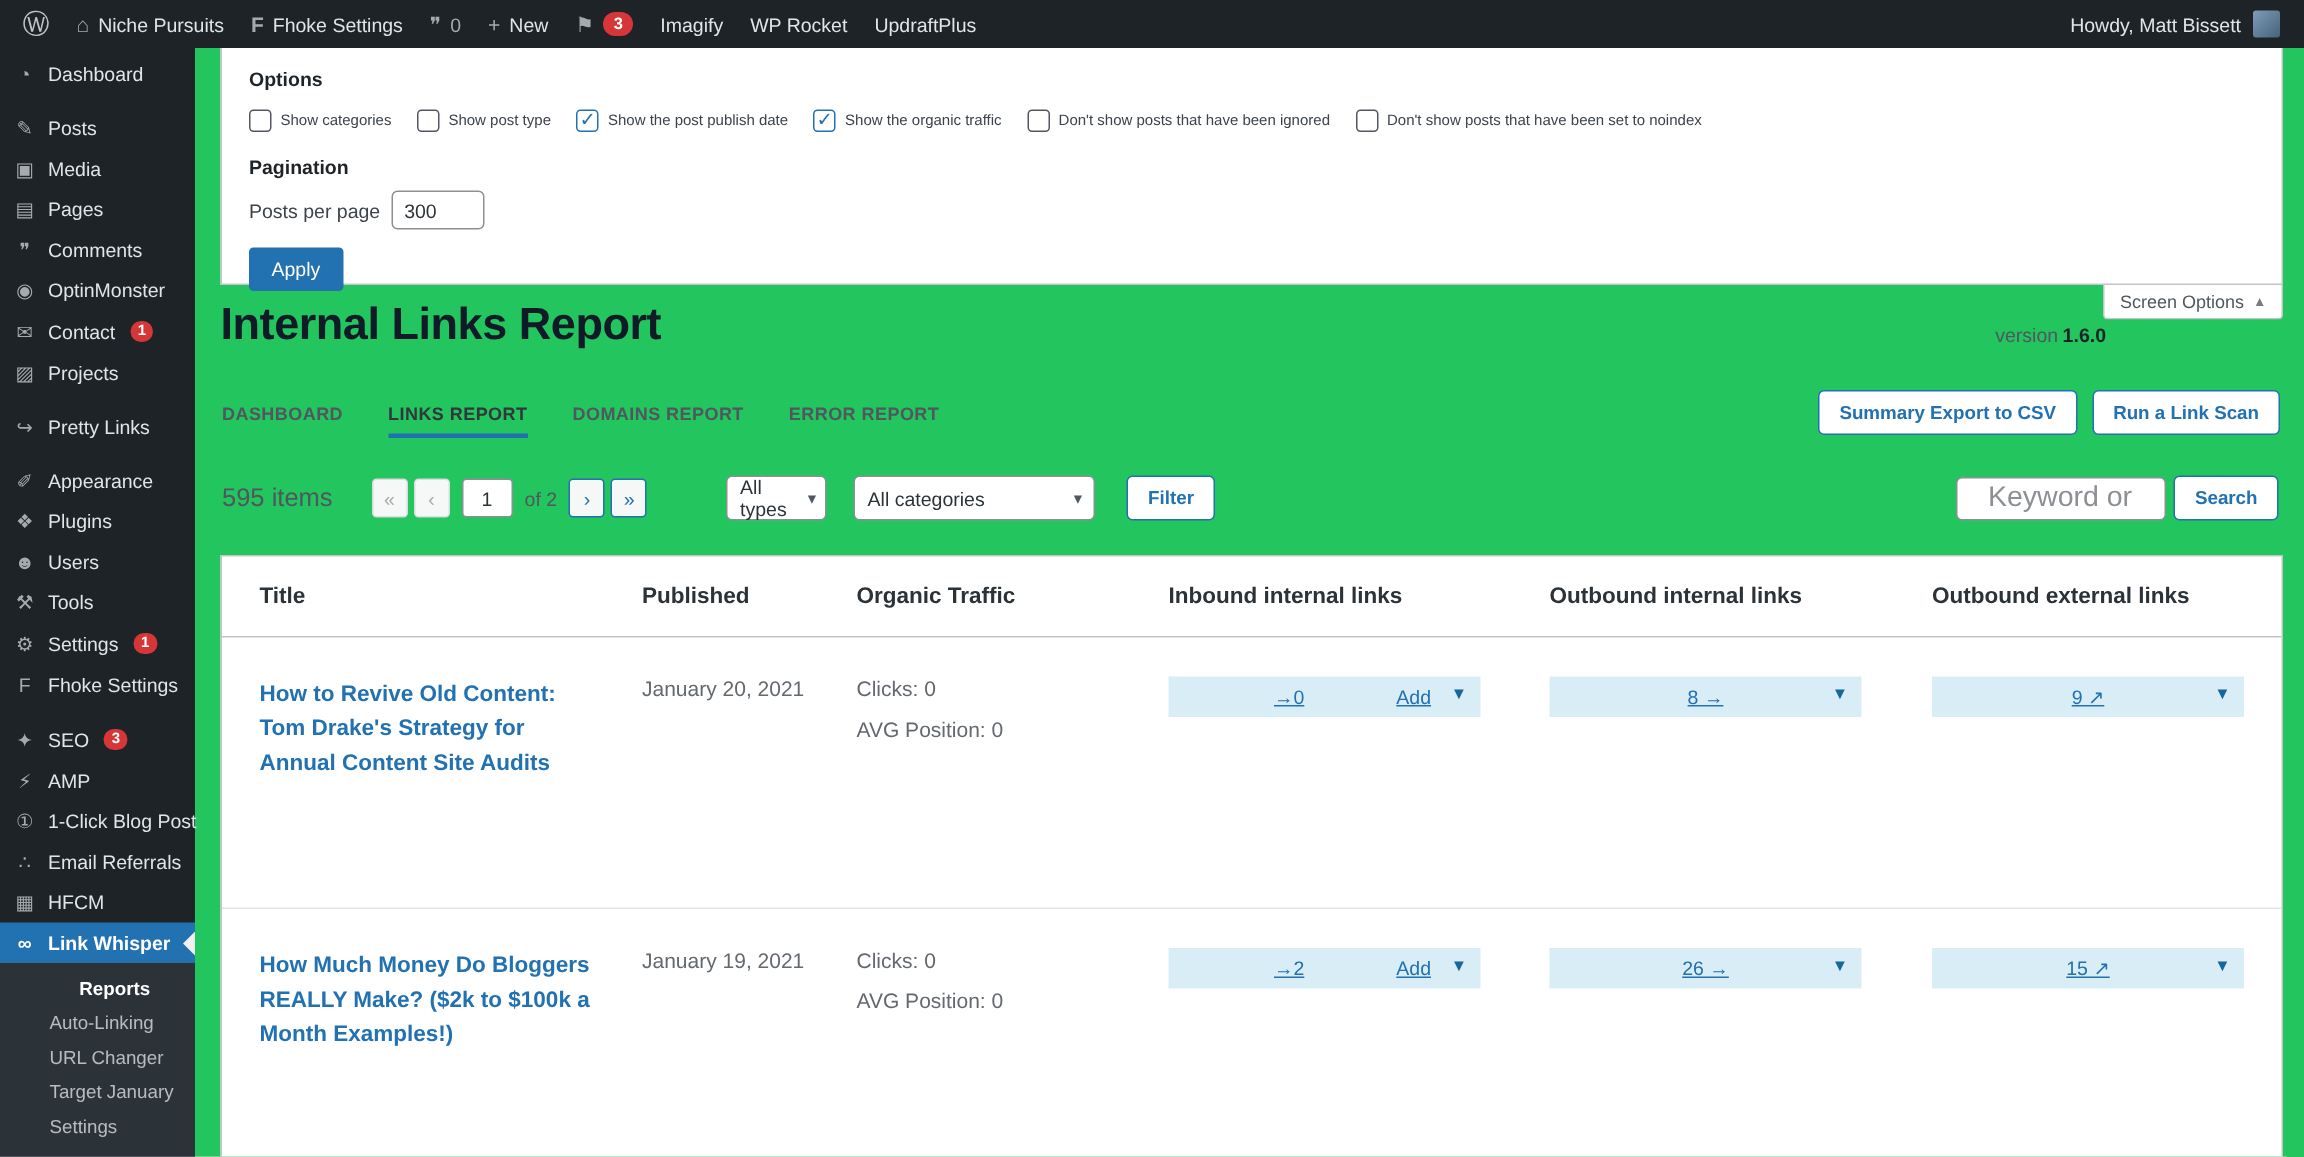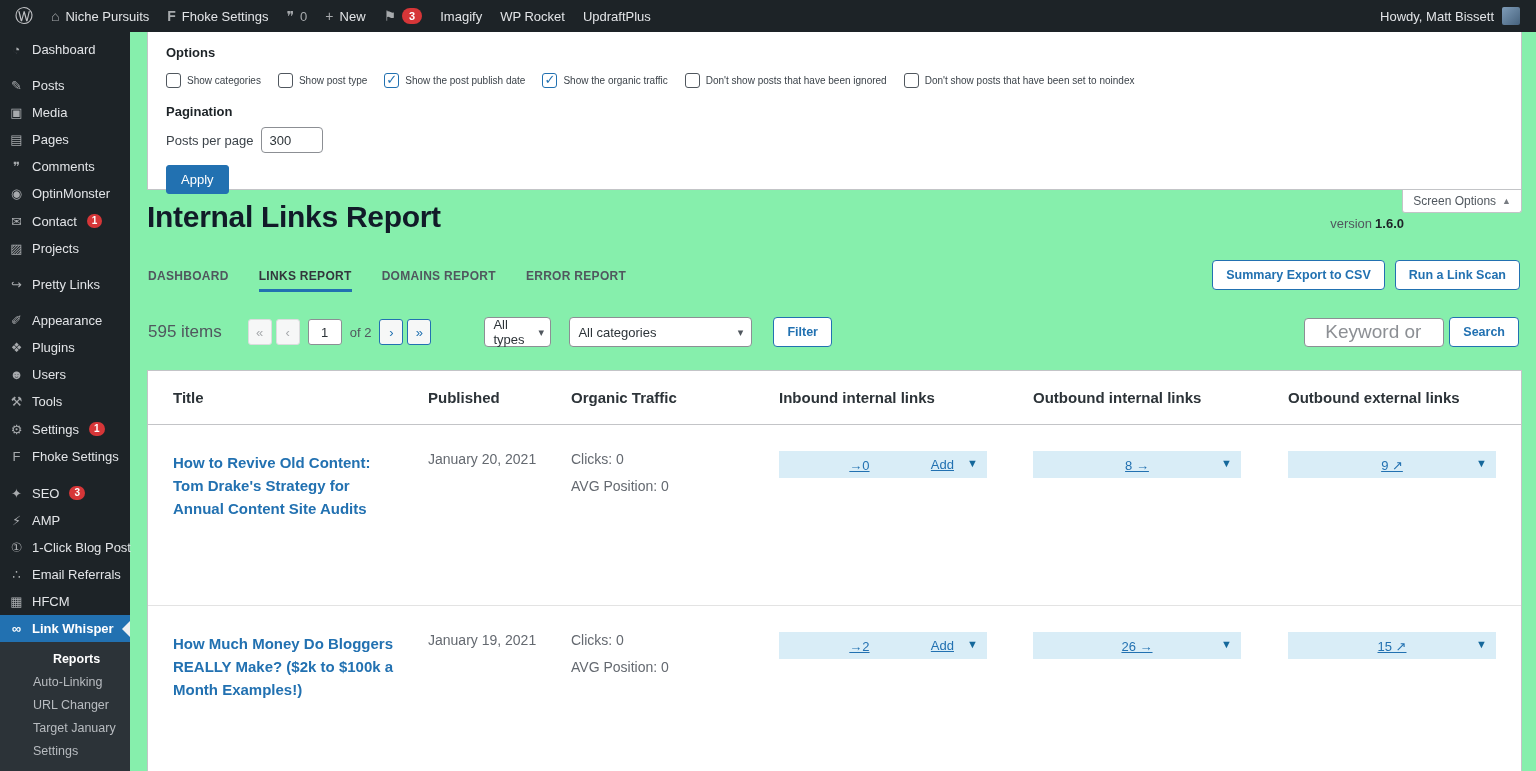--- a/index.html
+++ b/index.html
@@ -34,21 +34,21 @@
   .menu-item.active{background:#2271b1;color:#fff;font-weight:bold;}
   .menu-item.active .mi-icon{color:#fff;}
   .menu-item.active::after{content:"";position:absolute;right:0;top:50%;margin-top:-8px;
     border:8px solid transparent;border-right-color:#f0f0f1;}
   .submenu{background:#2c3338;padding:6px 0 8px;}
   .submenu-item{padding:5px 10px 5px 33px;font-size:12.5px;color:#b8bcc0;cursor:pointer;
     line-height:13px;}
   .submenu-item.active{color:#fff;font-weight:bold;text-align:center;}
 
   
-  .content{position:absolute;left:130px;top:32px;right:0;bottom:0;background:#86efac;}
+  .content{position:absolute;left:130px;top:32px;right:0;bottom:0;background:#22c55e;}
 
   
   .panel{position:absolute;top:0;left:17px;right:14px;height:158px;background:#fff;
     border:1px solid #c3c4c7;border-top:none;padding:13px 18px;}
   .panel-heading{font-size:13px;font-weight:bold;color:#1d2327;}
   .cb-row{display:flex;align-items:center;gap:17px;margin-top:13px;flex-wrap:nowrap;}
   .cb{display:flex;align-items:center;gap:6px;font-size:10px;color:#3c434a;cursor:pointer;}
   .box{width:15px;height:15px;border:1px solid #50575e;border-radius:3px;background:#fff;
     position:relative;flex:none;}
   .box.checked{border-color:#2271b1;}
@@ -90,21 +90,21 @@
     justify-content:center;margin-right:4px;cursor:pointer;font-family:inherit;}
   .pgbtn.disabled{background:#f6f7f7;border:1px solid #dcdcde;color:#a7aaad;}
   .pgbtn.enabled{background:#f6f7f7;border:1px solid #2271b1;color:#2271b1;}
   .pg-input{width:34px;height:26px;text-align:center;border:1px solid #8c8f94;border-radius:3px;
     font-size:13px;margin:0 6px 0 4px;font-family:inherit;color:#2c3338;}
   .pg-of{font-size:13px;color:#50575e;margin:0 8px 0 2px;}
   .select{height:30px;background:#fff;border:1px solid #8c8f94;border-radius:4px;display:flex;
     align-items:center;font-size:13px;color:#2c3338;padding:0 8px;position:relative;cursor:pointer;}
   .select .caret{margin-left:auto;color:#50575e;font-size:11px;padding-left:14px;}
   .sel-types{width:67px;margin-left:49px;}
-  .sel-cats{width:183px;margin-left:18px;}
+  .sel-cats{width:161px;margin-left:18px;}
   .filter-btn{margin-left:21px;}
   .search-wrap{margin-left:auto;display:flex;align-items:center;gap:5px;}
   .search-input{width:140px;height:29px;border:1px solid #8c8f94;border-radius:4px;padding:0 20px;
     font-size:19px;font-family:inherit;color:#2c3338;}
   .search-input::placeholder{color:#8c8f94;}
 
   
   .table{position:absolute;top:338px;left:17px;right:14px;bottom:0;background:#fff;
     border:1px solid #c3c4c7;border-bottom:none;overflow:hidden;}
   .tgrid{display:grid;grid-template-columns:280px 143px 208px 254px 255px 1fr;}

